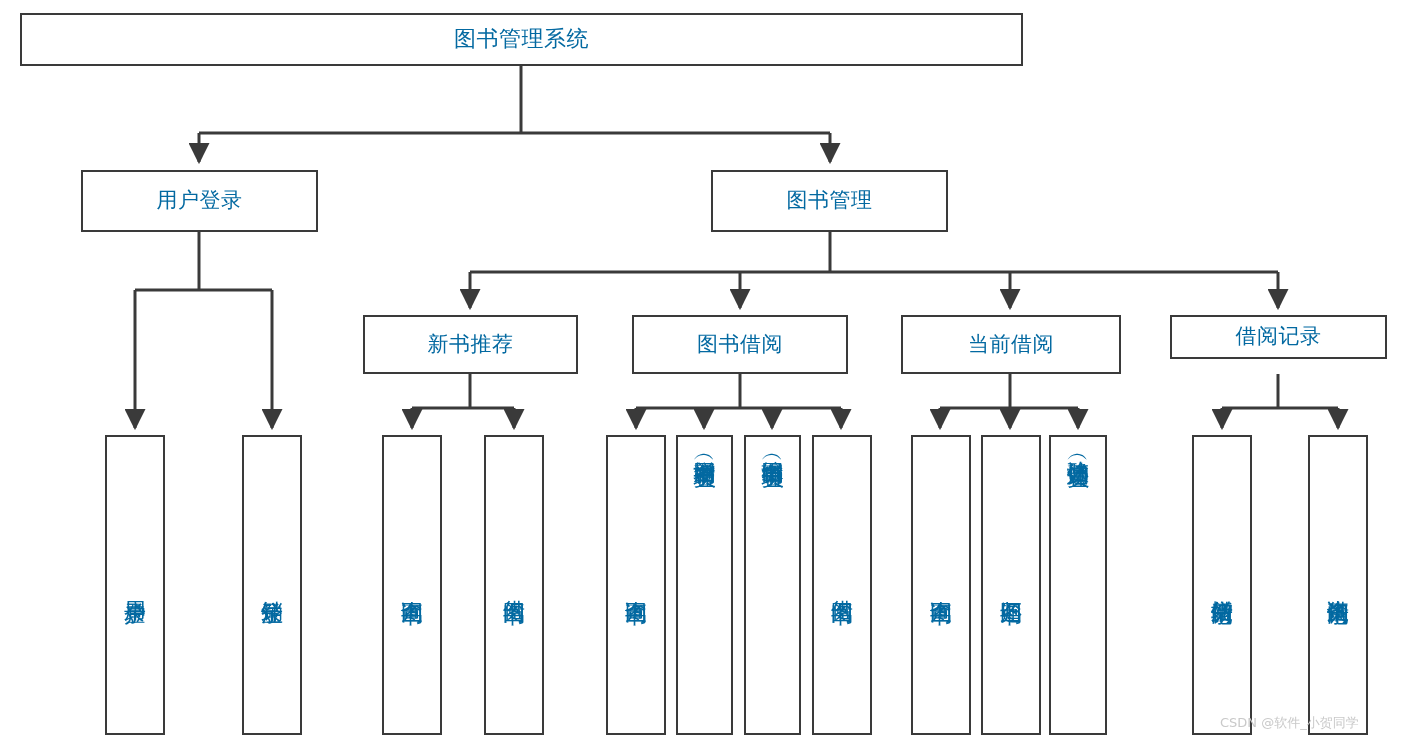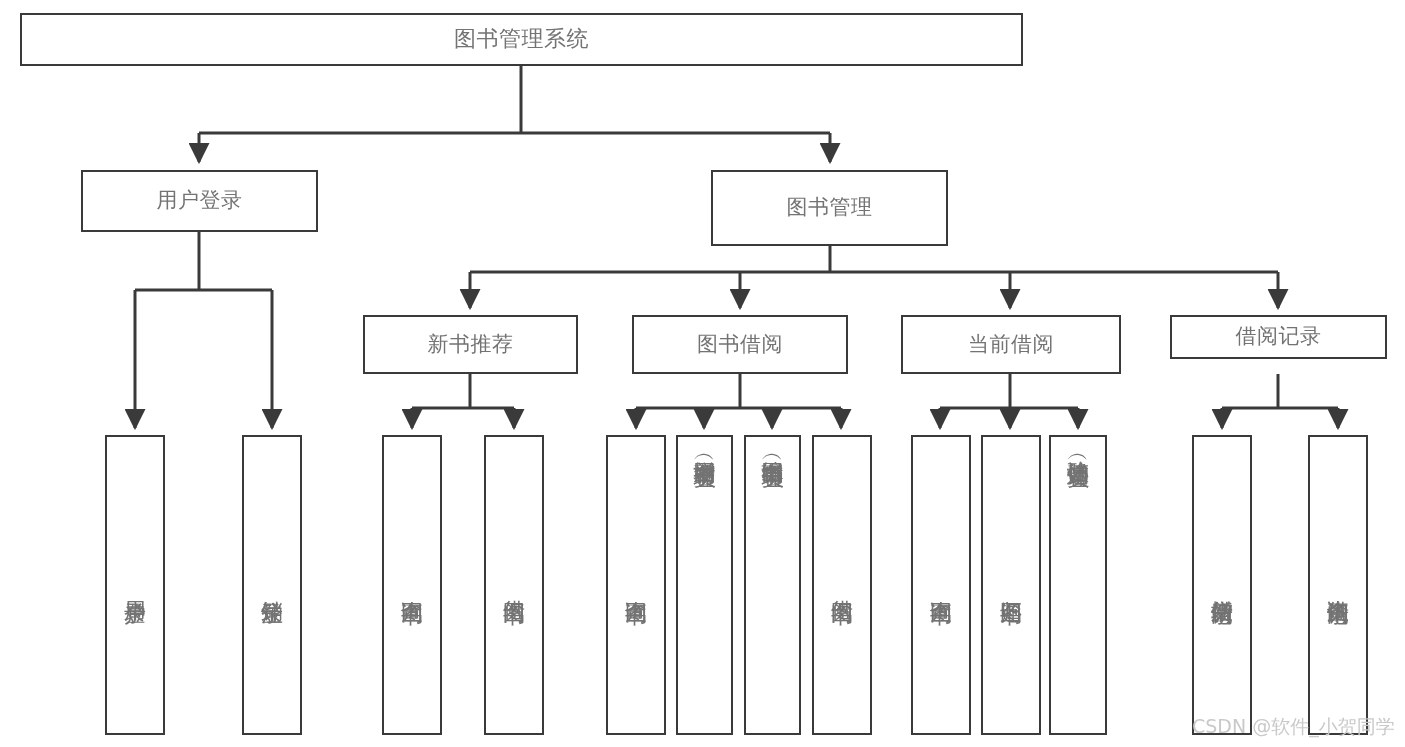--- a/index.html
+++ b/index.html
@@ -27,21 +27,21 @@
     pointer-events: none;
   }
   .node {
     position: absolute;
     box-sizing: border-box;
     border: 2px solid #3a3a3a;
     background: #ffffff;
     display: flex;
     align-items: center;
     justify-content: center;
-    color: #737373;
+    color: #0369a1;
   }
   .node .label {
     display: block;
     text-align: center;
     line-height: 1.12;
   }
   
   .node.h .label {
     writing-mode: horizontal-tb;
     font-size: 21px;
@@ -62,23 +62,24 @@
     line-height: 1;
     white-space: nowrap;
   }
   .node.v.mid {
     align-items: center;
     padding-top: 0;
   }
   .watermark {
     position: absolute;
     color: #c9c9c9;
-    font-size: 19px;
+    font-size: 13px;
     white-space: nowrap;
     font-family: "DejaVu Sans", "Liberation Sans", sans-serif;
+    padding-left: 28px;
   }
 </style>
 </head>
 <body>
 
 <div id="canvas">
 
   <svg class="edges" viewBox="0 0 1405 747">
     <defs>
       <marker id="arrow" viewBox="0 0 10 10" refX="9" refY="5" markerWidth="7" markerHeight="7" orient="auto-start-reverse">
@@ -129,21 +130,21 @@
     </g>
   </svg>
 
   <div class="node h root" style="left:20px; top:13px; width:1003px; height:53px;">
     <span class="label">图书管理系统</span>
   </div>
 
   <div class="node h" style="left:81px; top:170px; width:237px; height:62px;">
     <span class="label">用户登录</span>
   </div>
-  <div class="node h" style="left:711px; top:170px; width:237px; height:76px;">
+  <div class="node h" style="left:711px; top:170px; width:237px; height:62px;">
     <span class="label">图书管理</span>
   </div>
 
   <div class="node h" style="left:632px; top:315px; width:216px; height:59px;">
     <span class="label">图书借阅</span>
   </div>
   <div class="node h" style="left:363px; top:315px; width:215px; height:59px;">
     <span class="label">新书推荐</span>
   </div>
   <div class="node h" style="left:901px; top:315px; width:220px; height:59px;">

